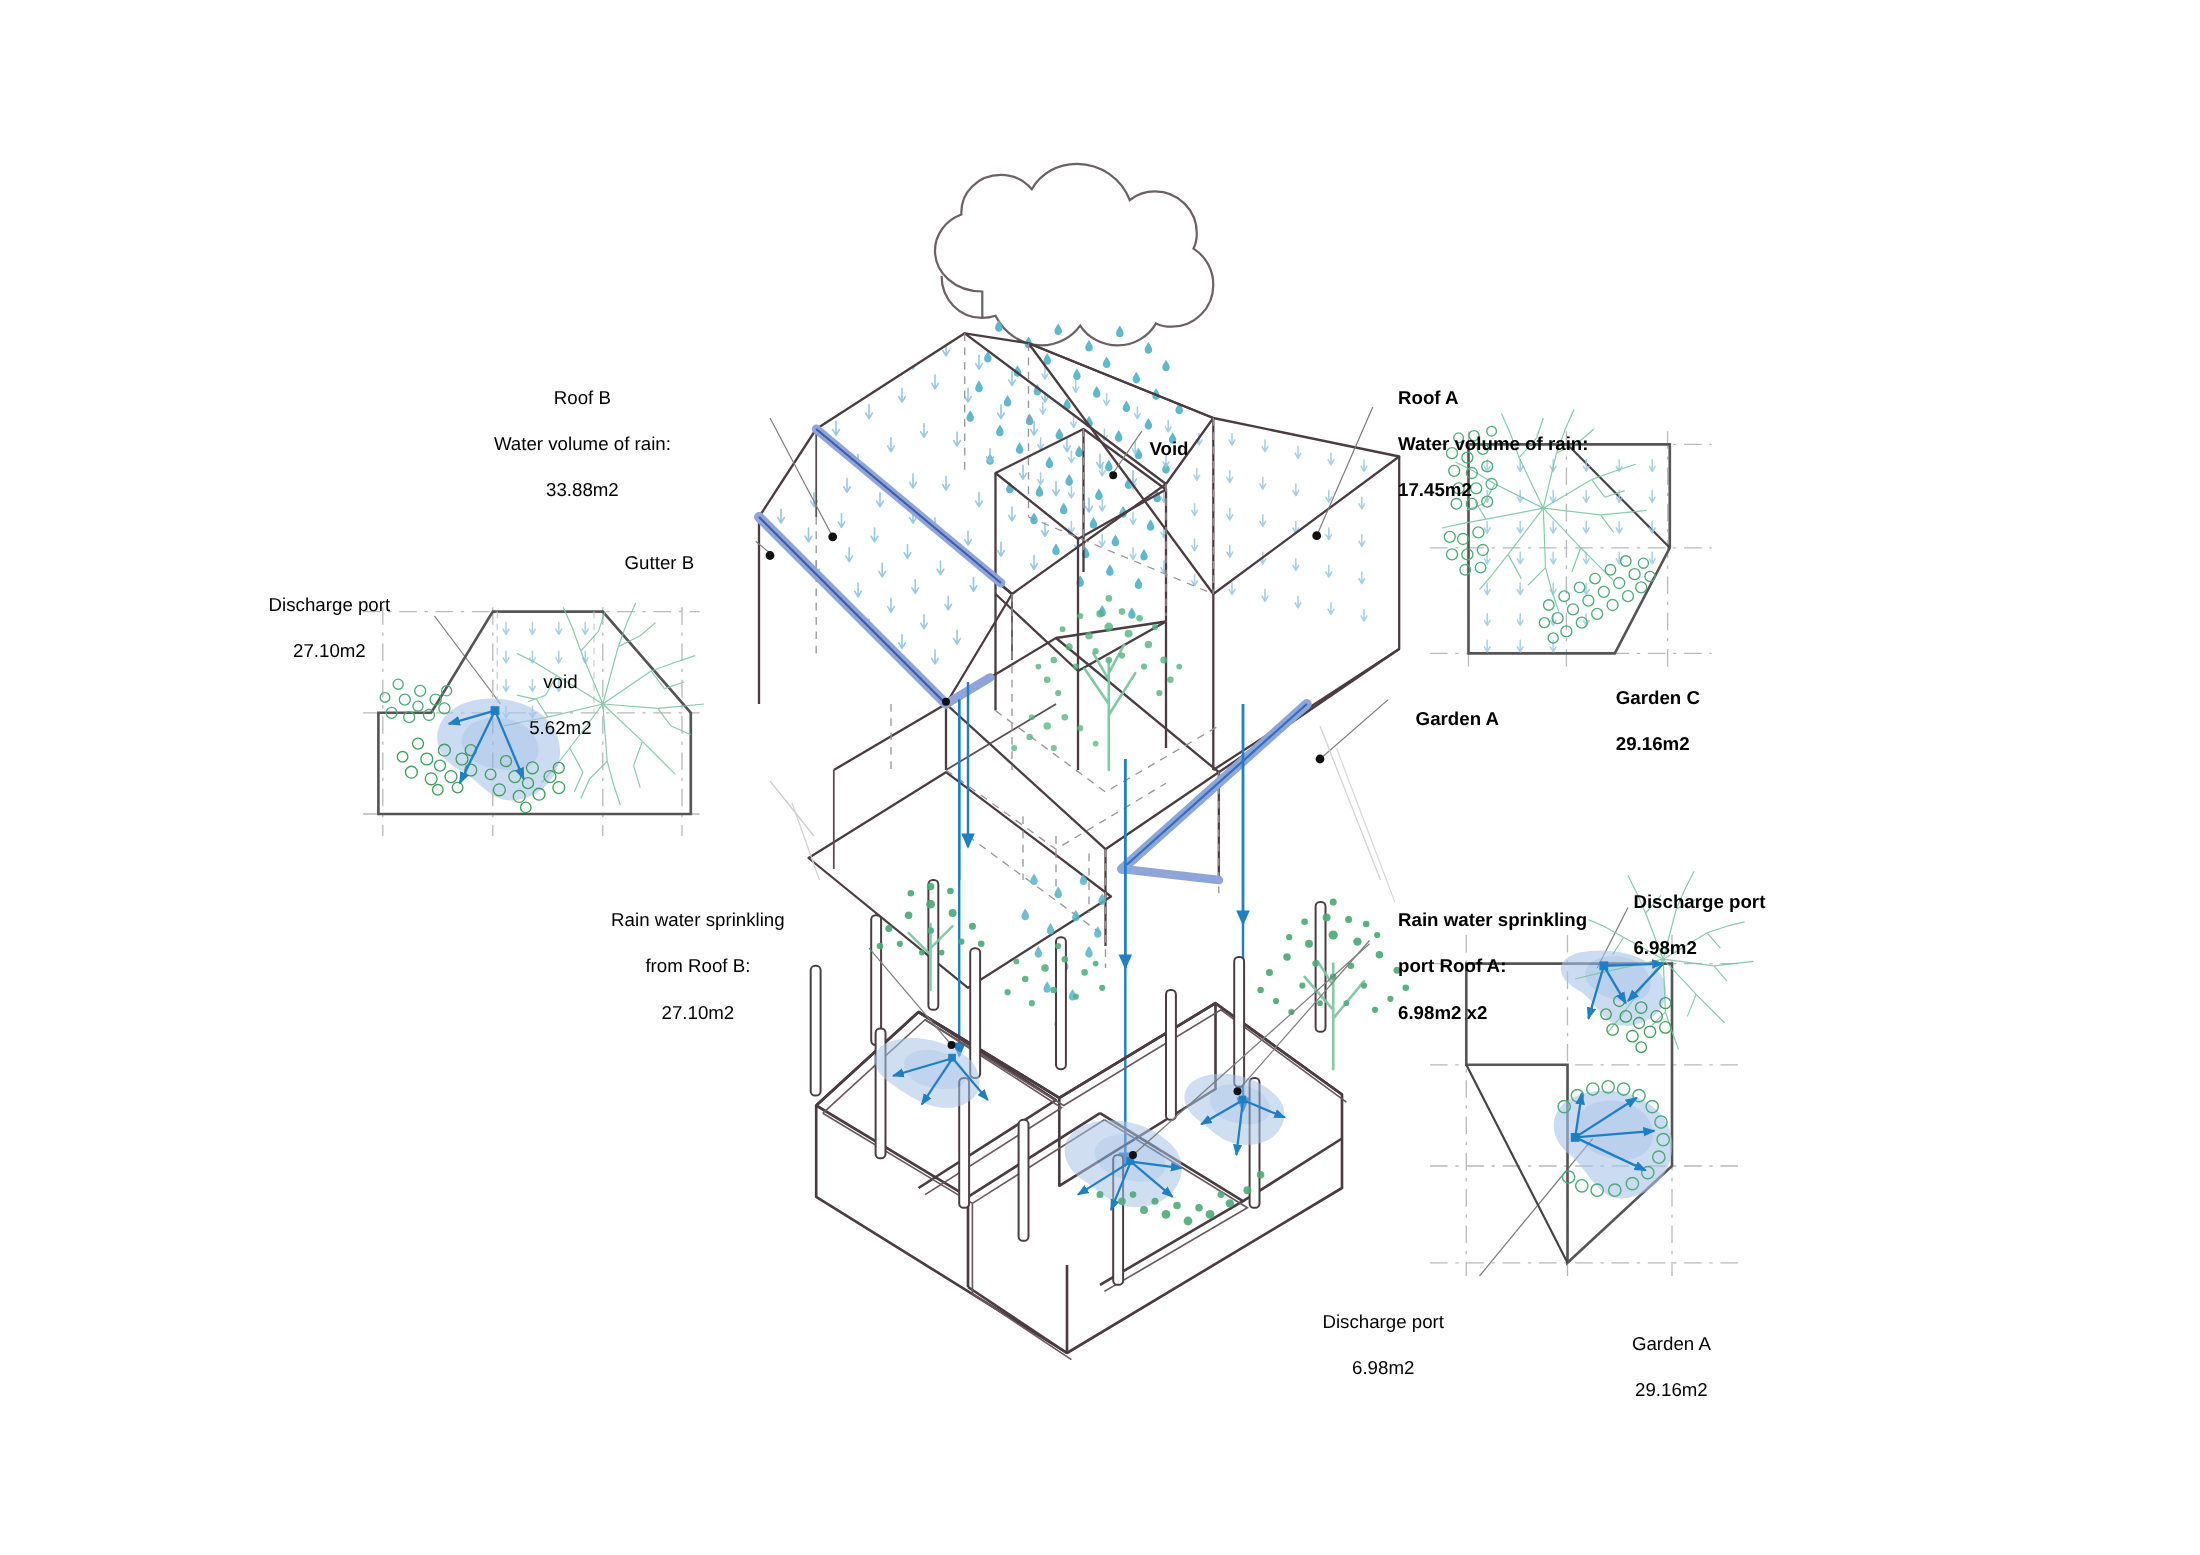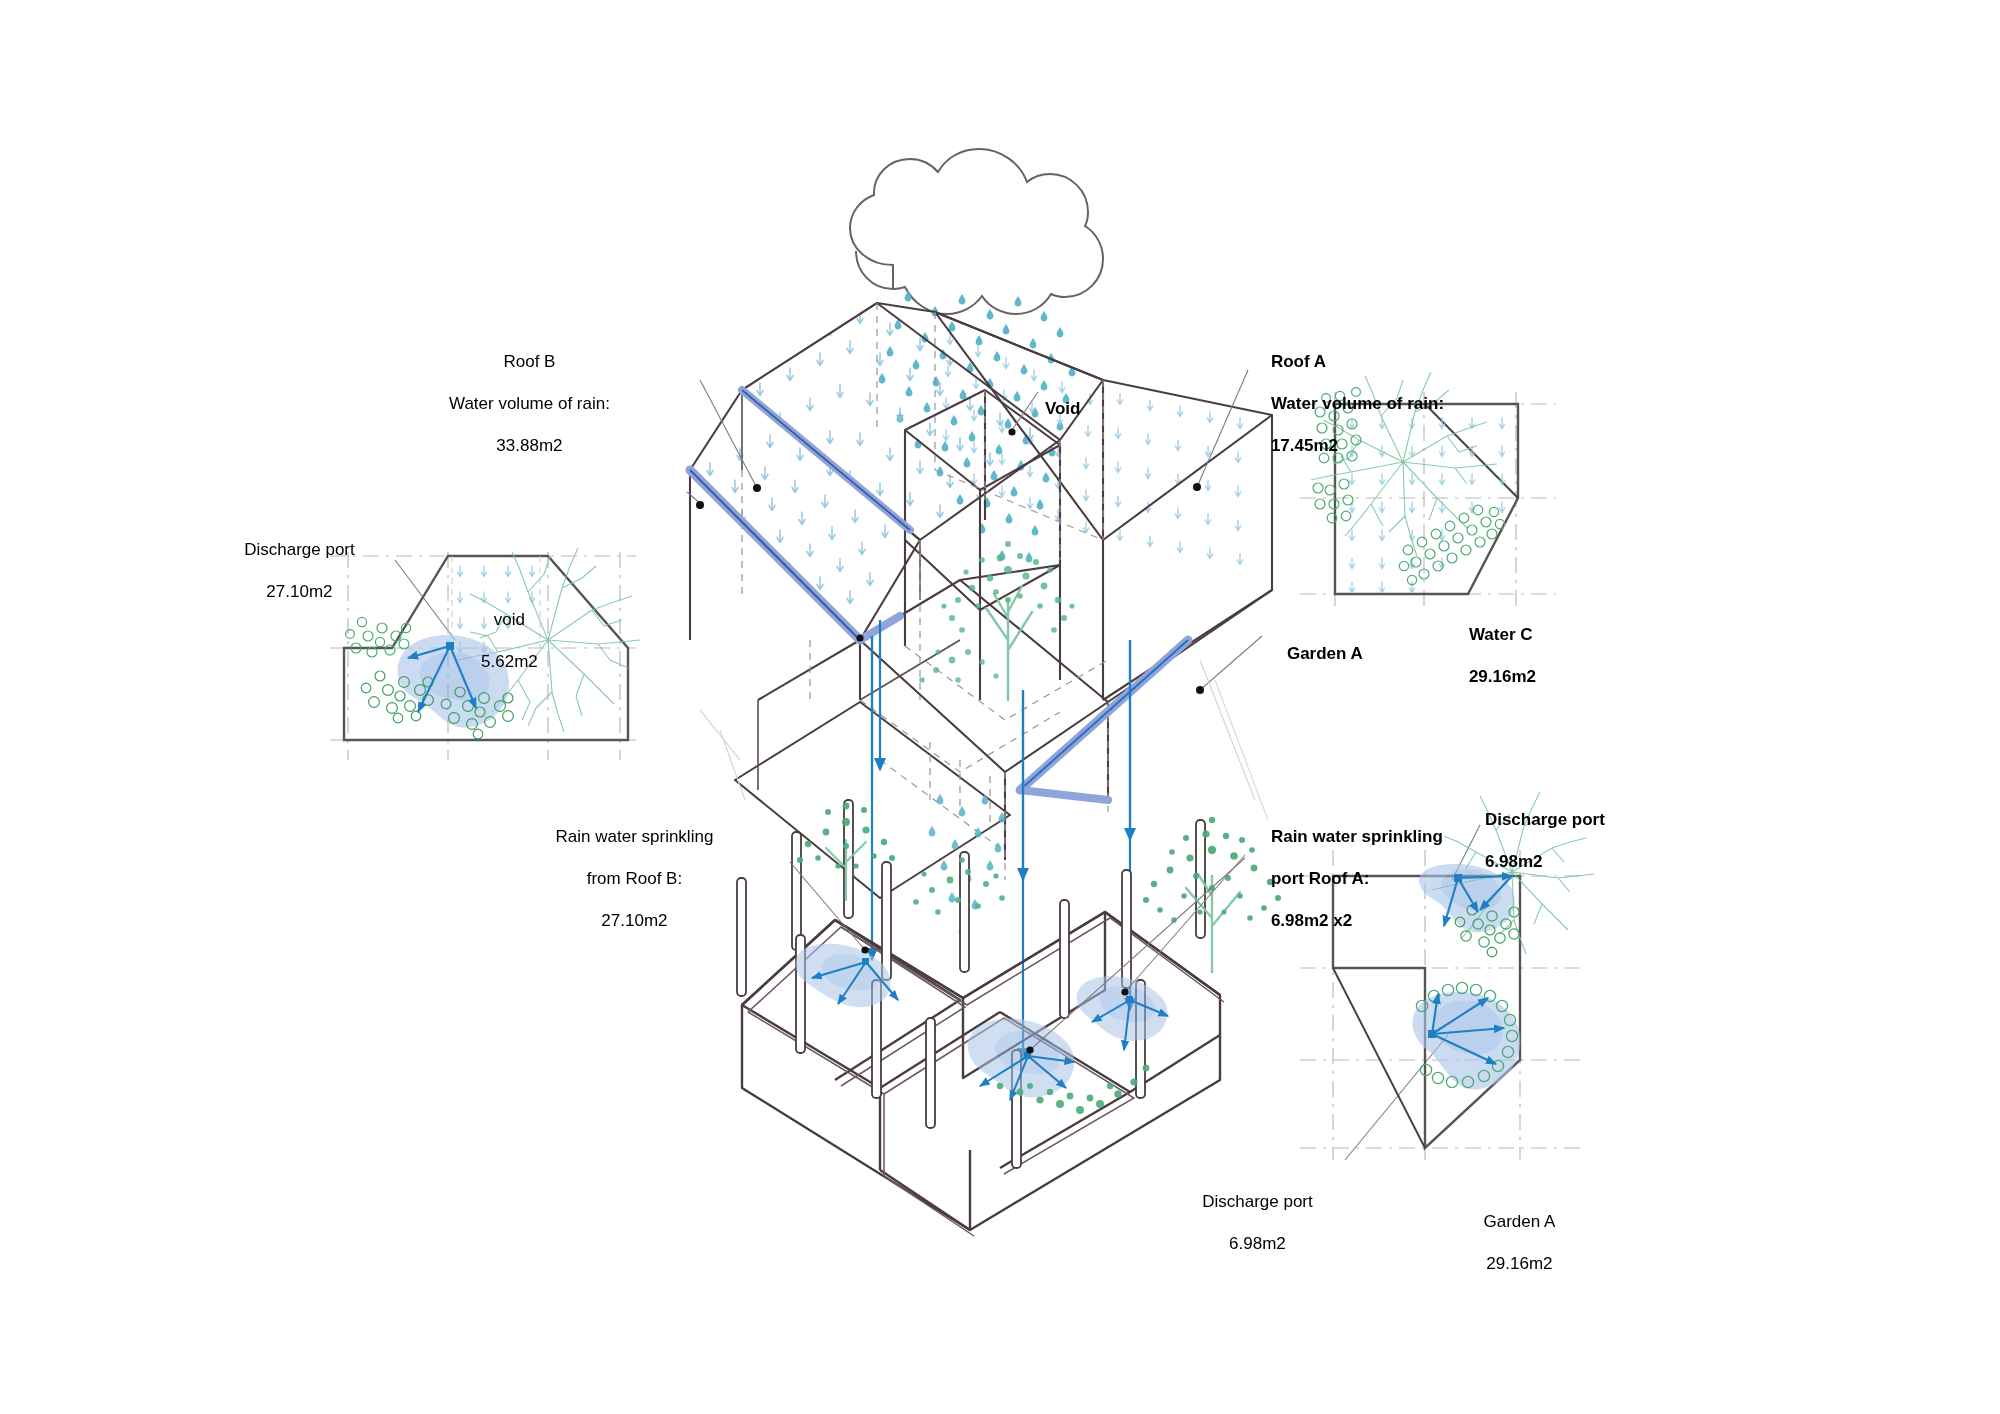--- a/index.html
+++ b/index.html
@@ -926,20 +926,23 @@
   <div class="lbl l" style="left:1252px;top:330px;width:360px;">
     <span>Roof A</span><br>
     <span>Water volume of rain:</span><br>
     <span>17.45m2</span>
   </div>
 
   <div class="lbl l" style="left:1026px;top:377px;">
     <span>Void</span>
   </div>
 
+  <div class="lbl r" style="left:500px;top:480px;width:180px;">
+    <span>Gutter B</span>
+  </div>
 
   <div class="lbl l" style="left:1268px;top:622px;">
     <span>Garden A</span>
   </div>
 
   <div class="lbl r" style="left:460px;top:805px;width:330px;">
     <span>Rain water sprinkling</span><br>
     <span>from Roof B:</span><br>
     <span>27.10m2</span>
   </div>
@@ -953,21 +956,21 @@
   <div class="lbl r" style="left:180px;top:518px;width:220px;">
     <span>Discharge port</span><br>
     <span>27.10m2</span>
   </div>
   <div class="lbl c" style="left:440px;top:588px;width:120px;">
     <span>void</span><br>
     <span>5.62m2</span>
   </div>
 
   <div class="lbl l" style="left:1450px;top:603px;width:200px;">
-    <span>Water C</span><br>
+    <span>Garden C</span><br>
     <span>29.16m2</span>
   </div>
 
   <div class="lbl l" style="left:1466px;top:788px;width:230px;">
     <span>Discharge port</span><br>
     <span>6.98m2</span>
   </div>
   <div class="lbl r" style="left:1108px;top:1170px;width:280px;">
     <span>Discharge port</span><br>
     <span>6.98m2</span>

